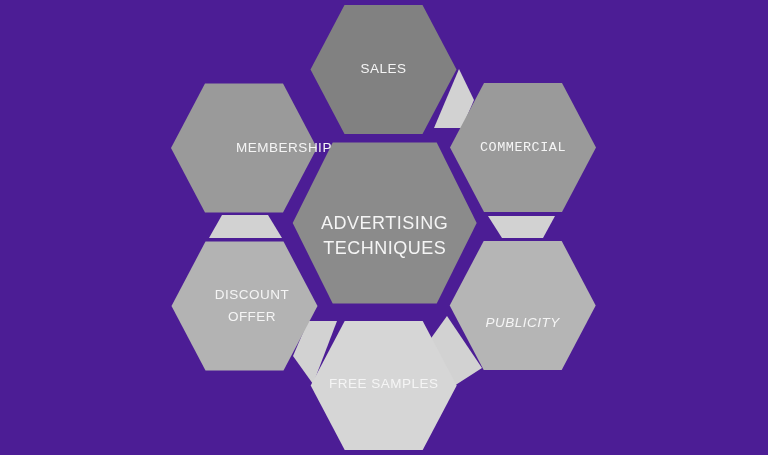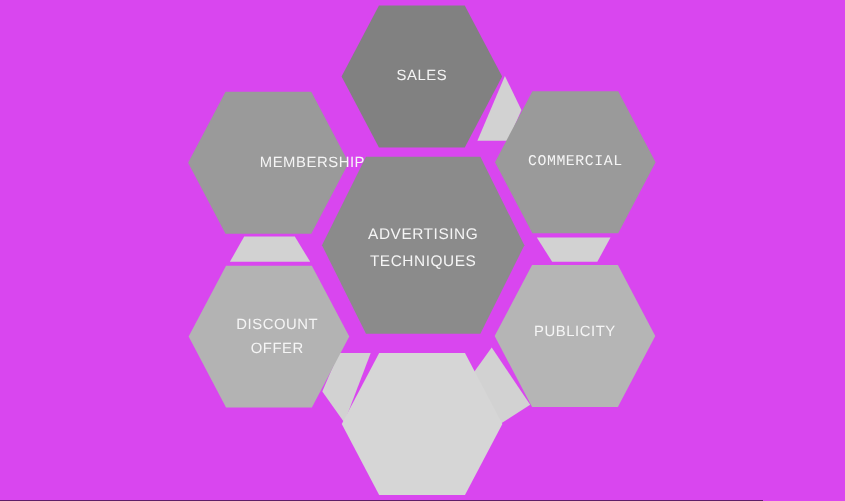--- a/index.html
+++ b/index.html
@@ -1,38 +1,39 @@
 <!DOCTYPE html>
 <html><head>
 <meta charset="utf-8">
 <style>
   html, body { margin: 0; padding: 0; background: #000; }
   .canvas {
     position: relative;
     width: 768px;
     height: 455px;
-    background: #d946ef;
+    background: #4c1d95;
     overflow: hidden;
     font-family: "Liberation Sans", sans-serif;
   }
   .canvas svg { position: absolute; left: 0; top: 0; }
   .label {
     position: absolute;
     transform: translate(-50%, -50%);
     text-align: center;
     color: #f5f5f5;
     font-size: 13.5px;
     letter-spacing: 0.5px;
     line-height: 22px;
     white-space: nowrap;
     text-transform: uppercase;
   }
   .label-center {
-    font-size: 14px;
+    font-size: 18px;
     line-height: 25px;
+    margin-top: 11px;
   }
 </style>
 </head>
 <body>
 
 <div class="canvas">
   <svg width="768" height="455" viewBox="0 0 768 455">
 
     <polygon points="459,69 474,100 462,128 434,128" fill="#d2d2d2"></polygon>
     <polygon points="222,215 268,215 282,238 209,238" fill="#d2d2d2"></polygon>
@@ -65,17 +66,20 @@
   <div class="label label-center" style="left:384.7px; top:225px;">
     <div>ADVERTISING</div>
     <div>TECHNIQUES</div>
   </div>
 
   <div class="label" style="left:252px; top:306px;">
     <div>DISCOUNT</div>
     <div>OFFER</div>
   </div>
 
-  <div class="label" style="left:522.7px; top:301px;">
+  <div class="label" style="left:522.7px; top:323px;font-style:italic;">
     <div>PUBLICITY</div>
   </div>
 
+  <div class="label" style="left:383.7px; top:384px;">
+    <div>FREE SAMPLES</div>
+  </div>
 </div>
 
 </body></html>

